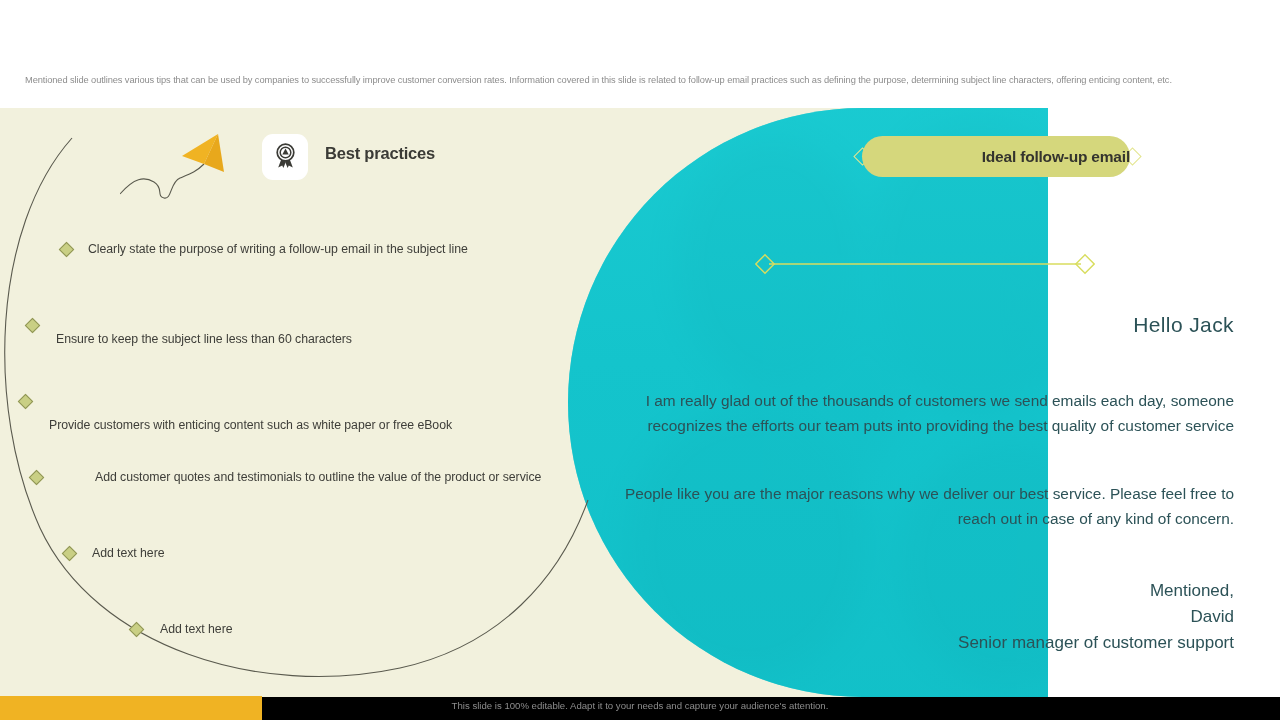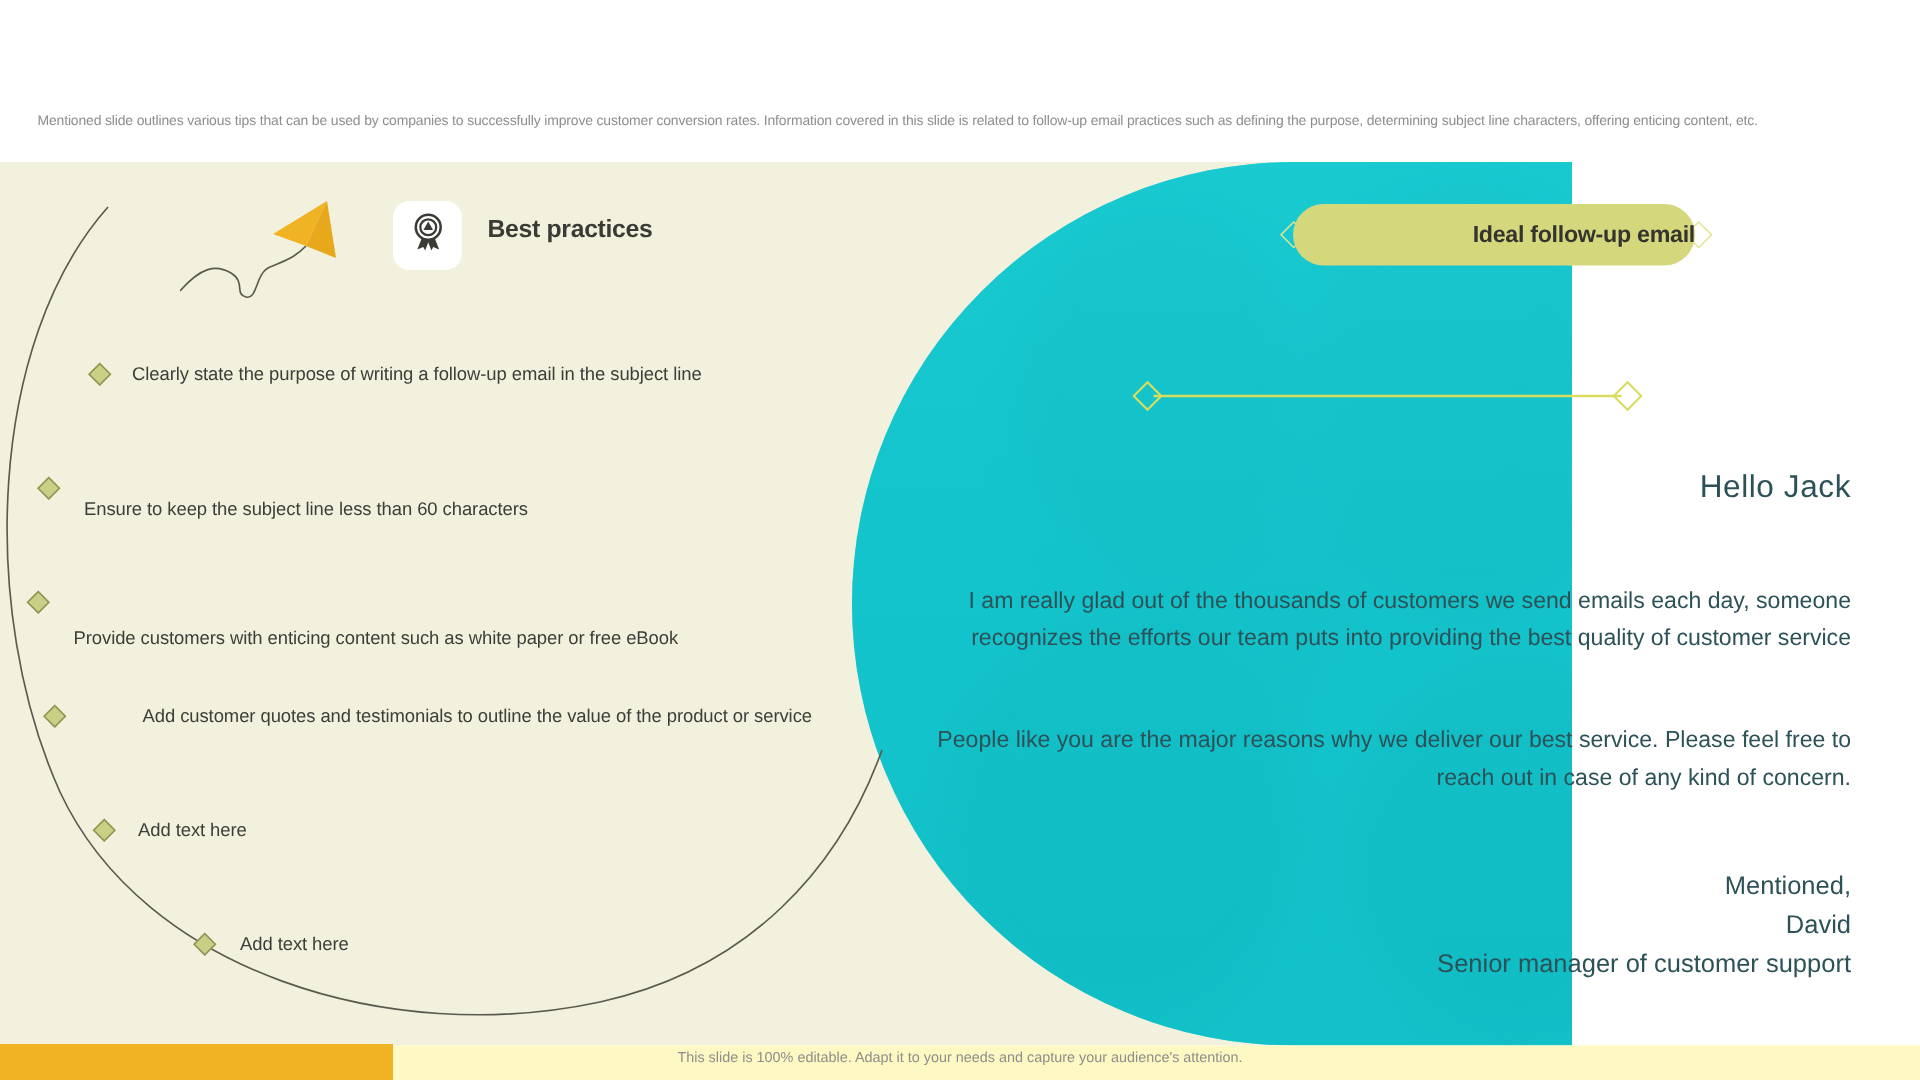--- a/index.html
+++ b/index.html
@@ -135,21 +135,21 @@
     font-family:"Liberation Sans", sans-serif;
   }
   .hello { left:684px; top:313px; width:550px; font-size:21px; letter-spacing:.4px; }
   .para1 { left:620px; top:389px; width:614px; font-size:15.4px; line-height:24.5px; }
   .para2 { left:620px; top:482px; width:614px; font-size:15.4px; line-height:24.5px; }
   .sig   { left:620px; top:578px; width:614px; font-size:17px; line-height:26px; }
 
   
   .footer {
     position:absolute; left:0; bottom:0; width:1280px; height:23px;
-    background:#fef9c3;
+    background:#000000;
   }
   .footer-text {
     position:absolute; left:0; top:3px; width:1280px;
     text-align:center; font-size:9.6px; color:#8d8d8d;
   }
 </style>
 </head>
 <body>
 
 <div id="slide">

